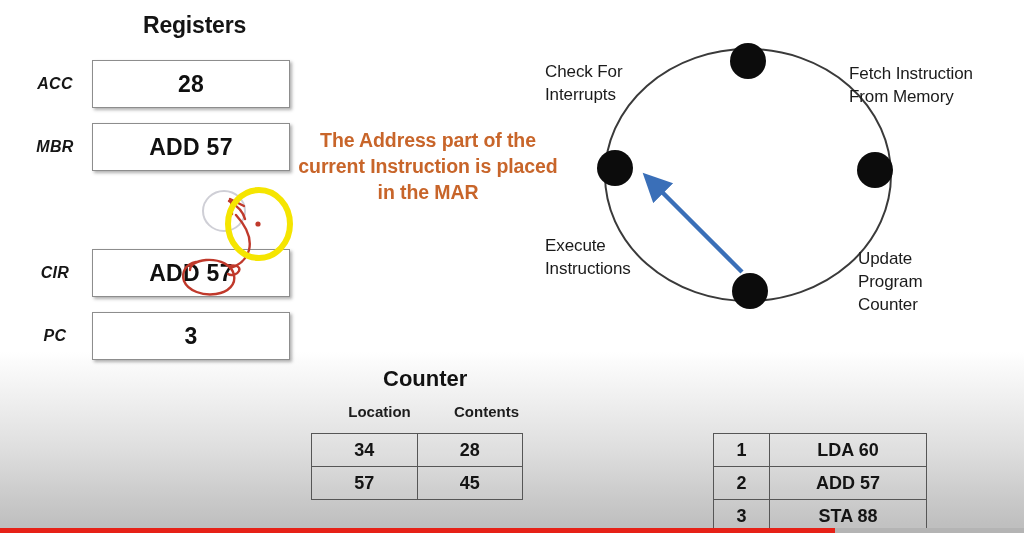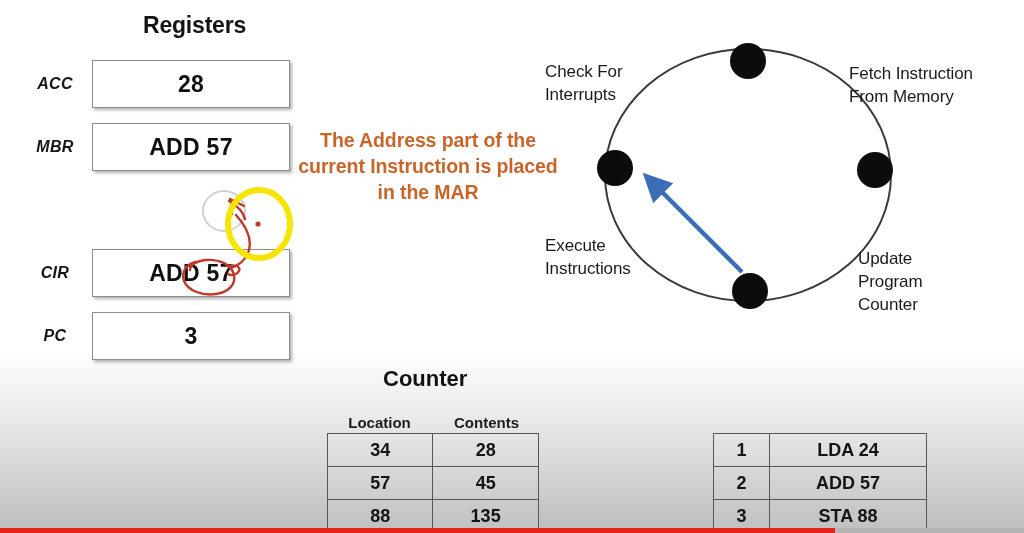--- a/index.html
+++ b/index.html
@@ -133,21 +133,20 @@
     white-space: nowrap;
   }
   #memory-title  { left: 383px; top: 366px; }
   #program-title { left: 751px; top: 381px; }
 
   .col-heads {
     position: absolute;
     font-size: 15px;
     font-weight: bold;
     color: #1d1d1d;
-    margin-top: 11px;
   }
   #memory-colheads { left: 326px; top: 403px; width: 214px; }
   #memory-colheads span {
     display: inline-block;
     width: 50%;
     text-align: center;
   }
 
   table.grid {
     position: absolute;
@@ -156,21 +155,21 @@
   }
   table.grid td {
     border: 1px solid #565656;
     text-align: center;
     font-size: 18px;
     font-weight: bold;
     color: #141414;
     height: 30px;
     background: rgba(255,255,255,0.06);
   }
-  #memory-table  { left: 327px; top: 433px; width: 212px; }
+  #memory-table  { left: 311px; top: 433px; width: 212px; }
   #memory-table td { width: 106px; }
   #program-table { left: 713px; top: 433px; width: 214px; }
   #program-table td.idx  { width: 55px; }
   #program-table td.ins  { width: 159px; }
   td.red { color: #ee2211; }
 
   
   #scrubber {
     position: absolute;
     left: 0; bottom: 0;
@@ -276,32 +275,28 @@
   <table class="grid" id="memory-table">
     <tbody>
       <tr>
         <td>34</td>
         <td>28</td>
       </tr>
       <tr>
         <td>57</td>
         <td>45</td>
       </tr>
-      <tr>
-        <td>88</td>
-        <td>135</td>
-      </tr>
     </tbody>
   </table>
 
   <table class="grid" id="program-table">
     <tbody>
       <tr>
         <td class="idx">1</td>
-        <td class="ins">LDA 24</td>
+        <td class="ins">LDA 60</td>
       </tr>
       <tr>
         <td class="idx red">2</td>
         <td class="ins red">ADD 57</td>
       </tr>
       <tr>
         <td class="idx">3</td>
         <td class="ins">STA  88</td>
       </tr>
     </tbody>

